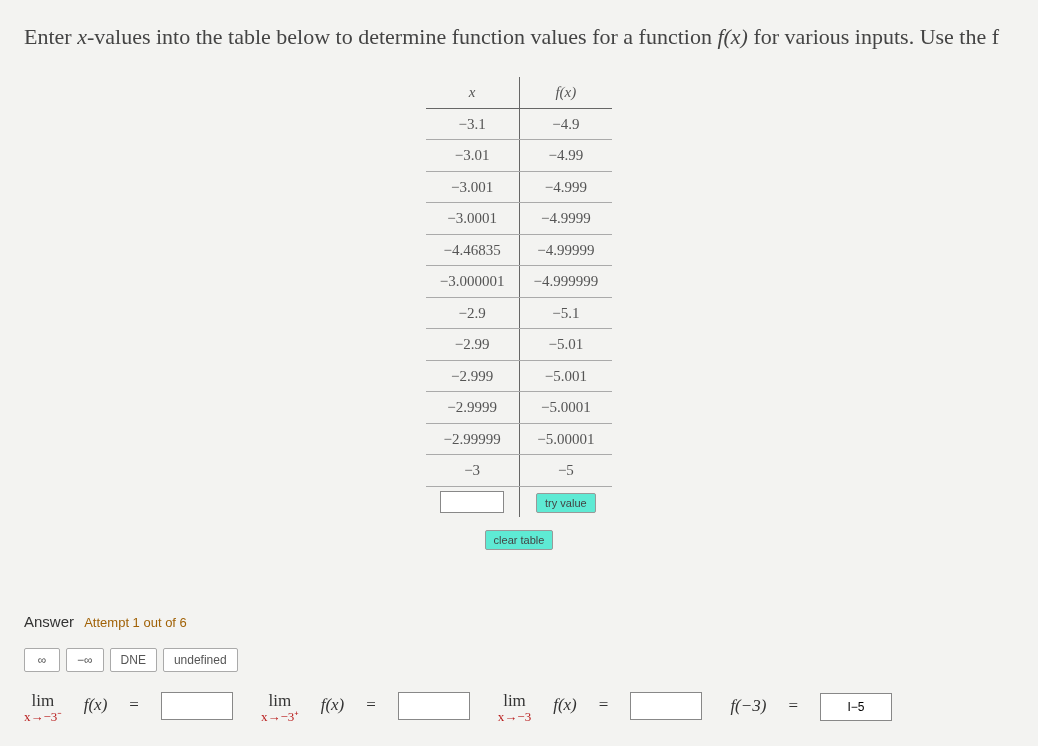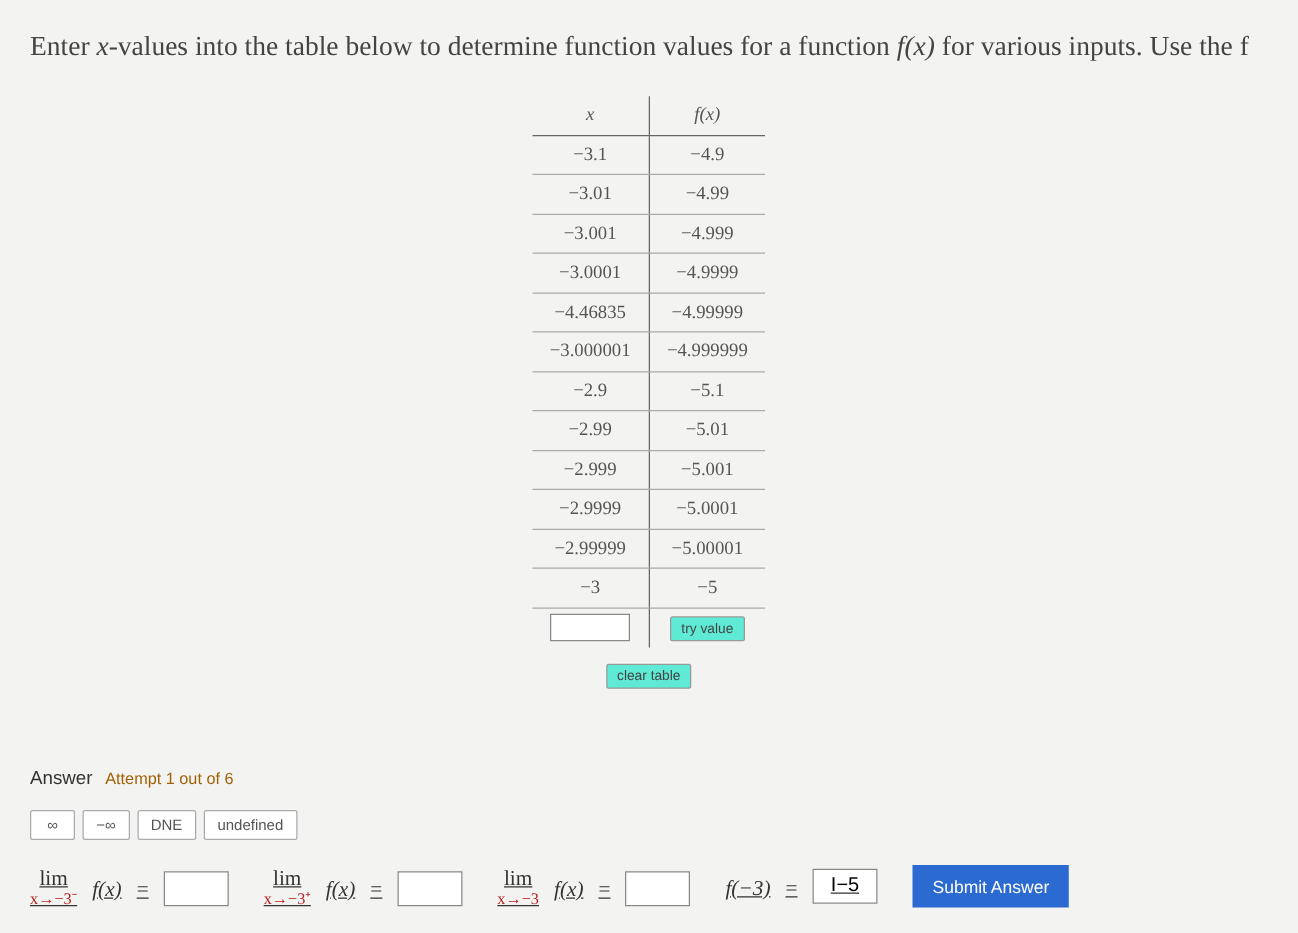--- a/index.html
+++ b/index.html
@@ -87,39 +87,38 @@
       text-align: center;
     }
     .eq-row {
       display: flex;
       align-items: center;
       gap: 28px;
       flex-wrap: wrap;
     }
     .eq-item {
       display: flex;
-      align-items: flex-end;
-      gap: 12px;
+      align-items: flex-start;
+      gap: 22px;
       font-size: 17px;
-      text-decoration: underline;
     }
     .lim-block {
       display: inline-flex;
       flex-direction: column;
       align-items: center;
       line-height: 1;
     }
     .lim-top { font-size: 17px; }
     .lim-bot { font-size: 13px; color: #b91c1c; margin-top: 1px;}
     .eq-input {
-      width: 52px;
+      width: 72px;
       height: 28px;
       border: 1px solid #888;
       background: #fff;
-      font-size: 16px;
+      font-size: 12px;
       text-align: center;
     }
     .eq-input.filled { padding: 0 4px; }
     .submit-btn {
       font-family: Arial, sans-serif;
       background: #2b6bd1;
       color: #fff;
       border: none;
       padding: 9px 16px;
       font-size: 14px;

